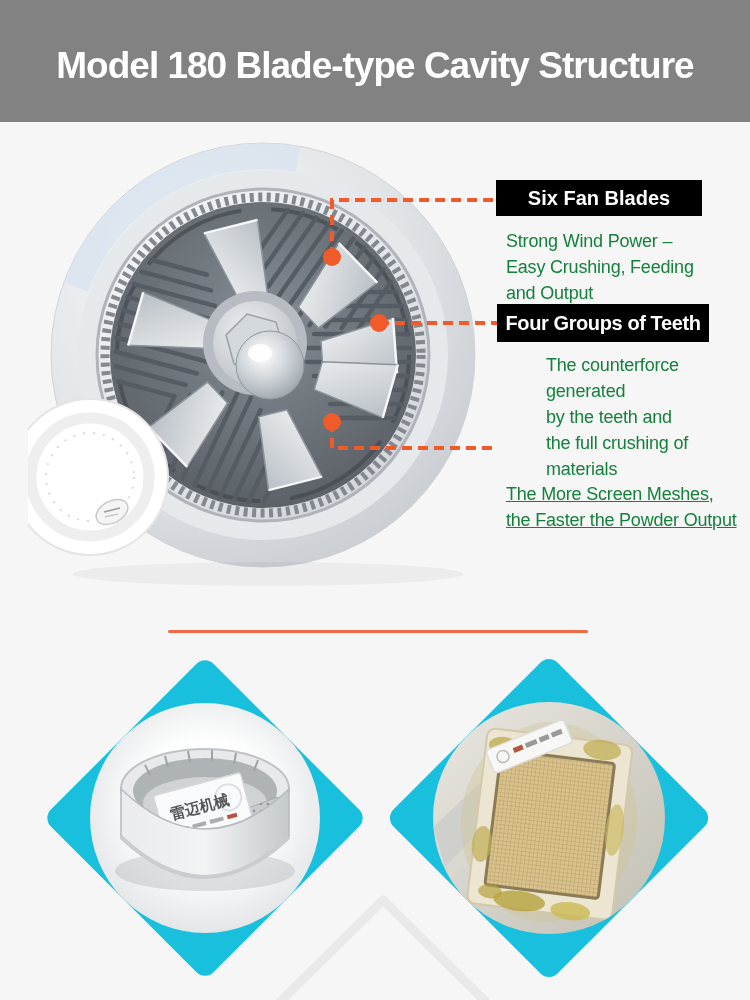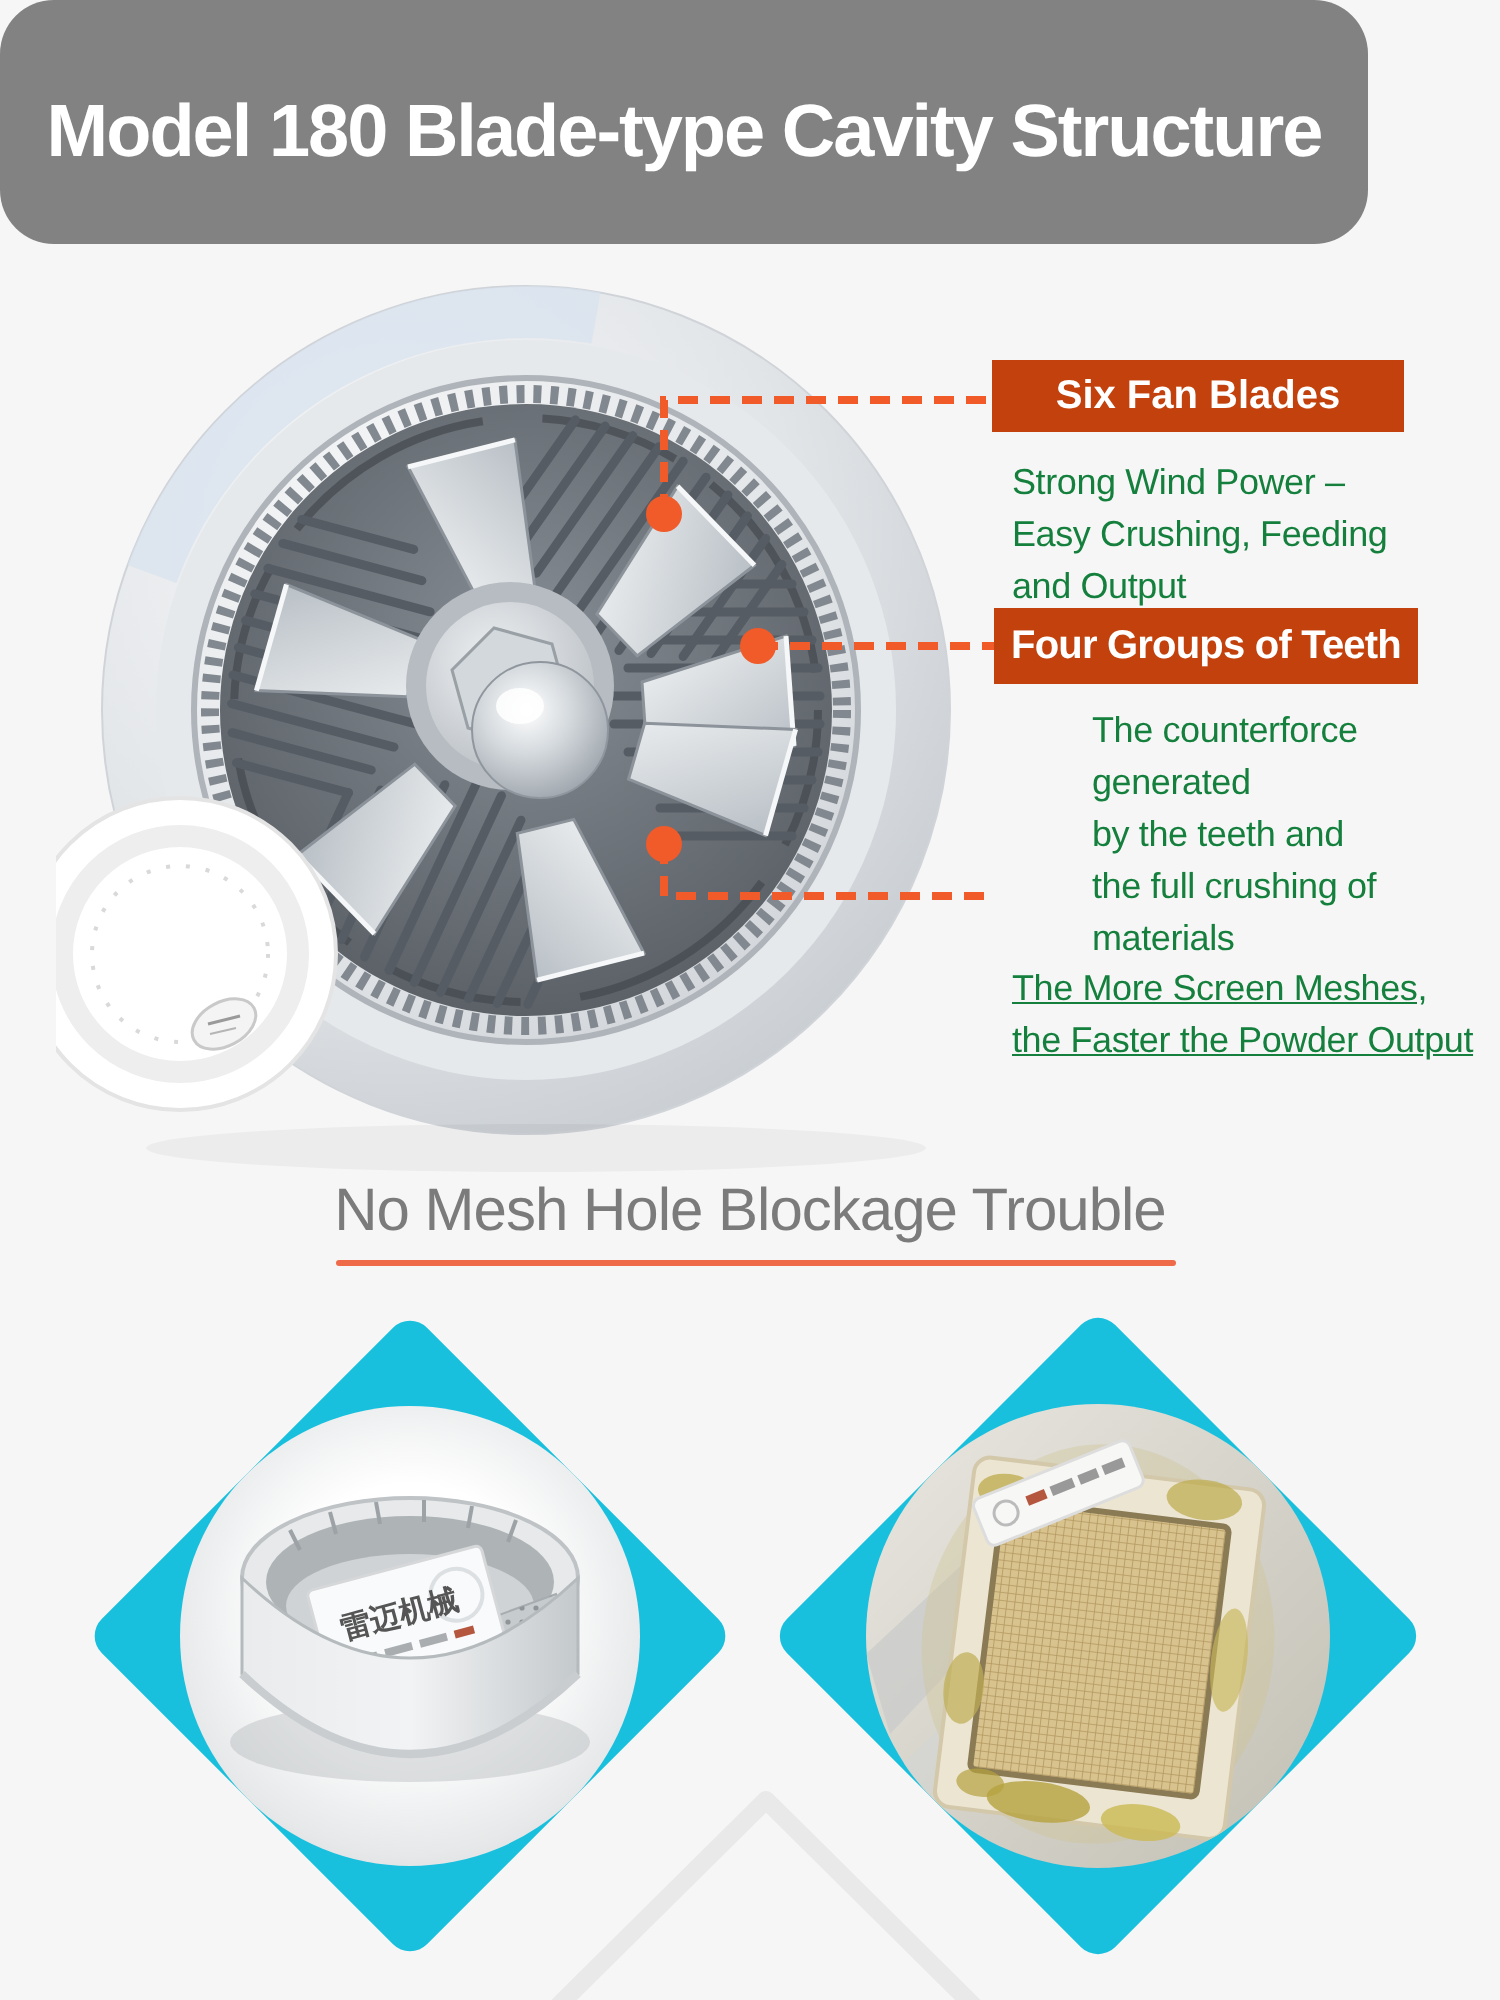--- a/index.html
+++ b/index.html
@@ -1,28 +1,28 @@
 <!DOCTYPE html>
 <html><head>
 <meta charset="utf-8">
 <style>
   html,body{margin:0;padding:0;background:#f6f6f6;}
   .page{position:relative;width:750px;height:1000px;background:#f6f6f6;overflow:hidden;
         font-family:"Liberation Sans",sans-serif;}
 
   
-  .banner{position:absolute;left:0;top:0;width:684px;height:122px;background:#828282;
-          display:flex;align-items:center;justify-content:center;border-radius:27px;}
+  .banner{position:absolute;left:0;top:0;width:750px;height:122px;background:#828282;
+          display:flex;align-items:center;justify-content:center;}
   .banner h1{margin:0;padding-top:10px;color:#ffffff;font-size:37px;font-weight:bold;letter-spacing:-1px;}
 
   
   .cavity-photo{position:absolute;left:28px;top:122px;width:470px;height:466px;}
 
   
-  .callout-box{position:absolute;background:#c2410c;color:#ffffff;font-weight:bold;
+  .callout-box{position:absolute;background:#000000;color:#ffffff;font-weight:bold;
                display:flex;align-items:center;justify-content:center;white-space:nowrap;}
   #box1{left:496px;top:180px;width:206px;height:36px;font-size:20px;}
   #box2{left:497px;top:304px;width:212px;height:38px;font-size:20px;letter-spacing:-0.4px;}
   #box3{left:497px;top:429px;width:211px;height:39px;font-size:17.5px;letter-spacing:-0.3px;}
   .callout-desc{position:absolute;color:#15803d;font-size:18px;line-height:26px;
                 letter-spacing:-0.2px;white-space:pre-line;}
   #desc1{left:506px;top:228px;}
   #desc2{left:506px;top:352px;margin-left:40px;}
   #desc3{left:506px;top:481px;text-decoration:underline;}
 
@@ -165,21 +165,20 @@
 and Output</div>
 
   <div class="callout-box" id="box2">Four Groups of Teeth</div>
   <div class="callout-desc" id="desc2">The counterforce generated
 by the teeth and
 the full crushing of materials</div>
 
   <div class="callout-desc" id="desc3">The More Screen Meshes,
 the Faster the Powder Output</div>
 
-  <h2 class="section-title">No Mesh Hole Blockage Trouble</h2>
   <div class="section-underline"></div>
 
   <div class="diamond diamond-left">
     <div class="circle-inner">
       <svg viewBox="0 0 230 230">
         <defs>
           <radialGradient id="gL1" cx="50%" cy="45%" r="70%">
             <stop offset="40%" stop-color="#ffffff"></stop>
               <stop offset="75%" stop-color="#e6e8e9"></stop>
             <stop offset="100%" stop-color="#ced1d3"></stop>

